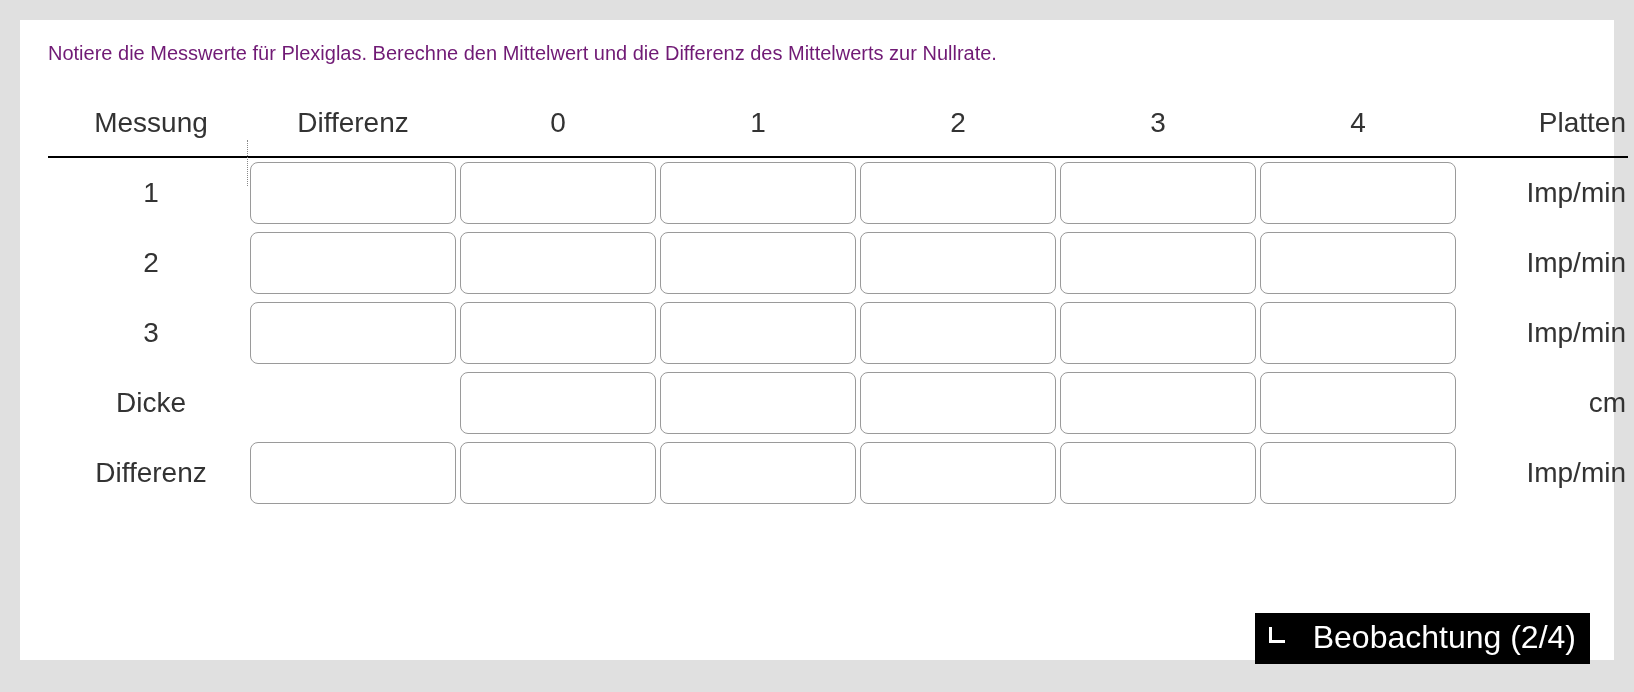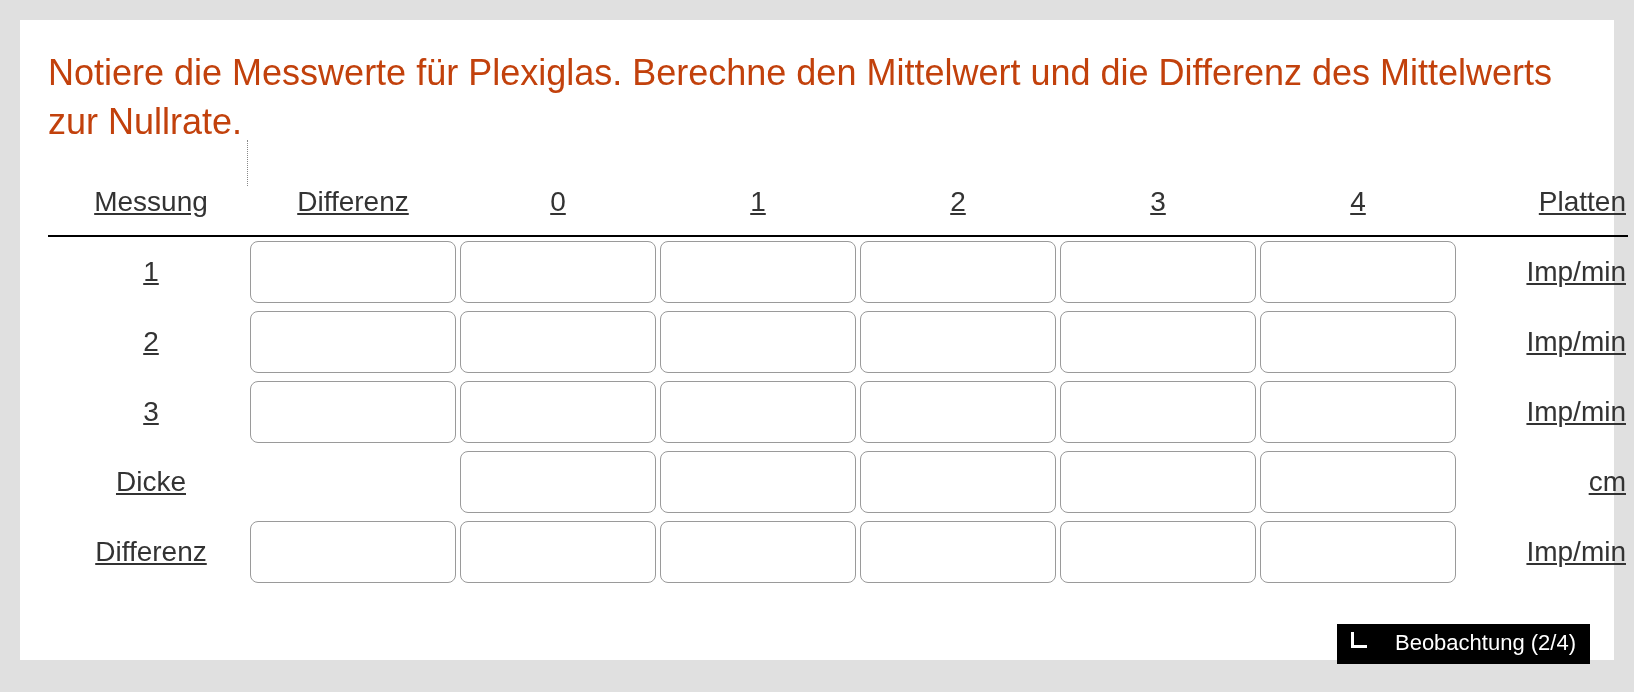--- a/index.html
+++ b/index.html
@@ -17,40 +17,38 @@
     position: relative;
   }
   .card {
     background: #ffffff;
     width: 100%;
     height: 640px;
     padding: 20px 28px 20px 28px;
     position: relative;
   }
   .instruction {
-    font-size: 36px;
-    color: #c2410c;
+    font-size: 20px;
+    color: #701a75;
     line-height: 1.35;
     margin-bottom: 34px;
-    margin-top: 9px;
   }
   table.data {
     border-collapse: collapse;
     width: 100%;
     table-layout: fixed;
   }
   table.data th, table.data td {
     font-weight: 400;
     font-size: 28px;
     color: #333;
     text-align: center;
     padding: 4px 2px;
     vertical-align: middle;
     height: 68px;
-    text-decoration: underline;
   }
   table.data thead th {
     border-bottom: 2px solid #000;
     padding-bottom: 16px;
     height: 56px;
   }
   table.data th.rowhead {
     text-align: center;
     padding-left: 8px;
   }
@@ -80,21 +78,21 @@
     top: 120px;
     height: 46px;
     width: 0;
   }
   .badge {
     position: absolute;
     right: 24px;
     bottom: -4px;
     background: #000;
     color: #fff;
-    font-size: 22px;
+    font-size: 32px;
     padding: 6px 14px 8px 14px;
     display: flex;
     align-items: center;
     gap: 24px;
     justify-content: center;
   }
   .badge .corner {
     display: inline-block;
     width: 16px;
     height: 16px;

